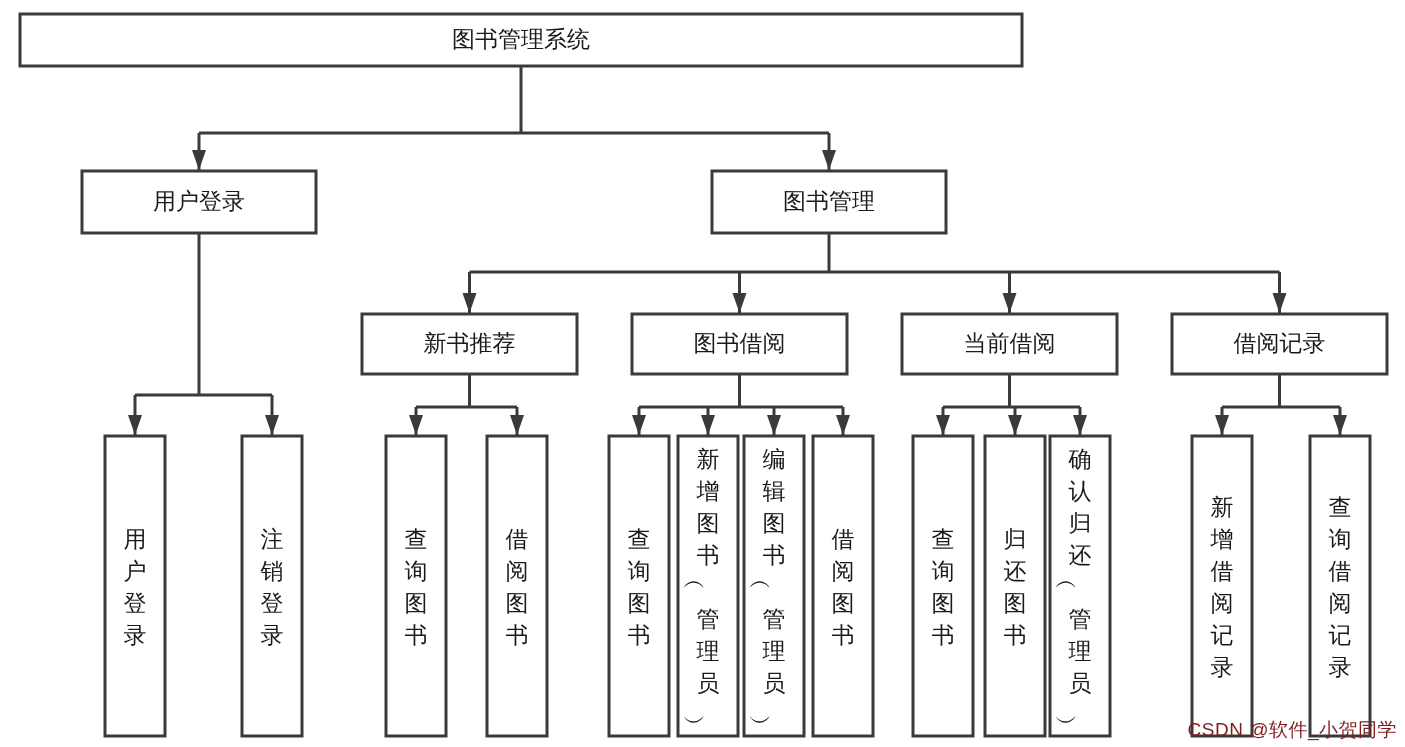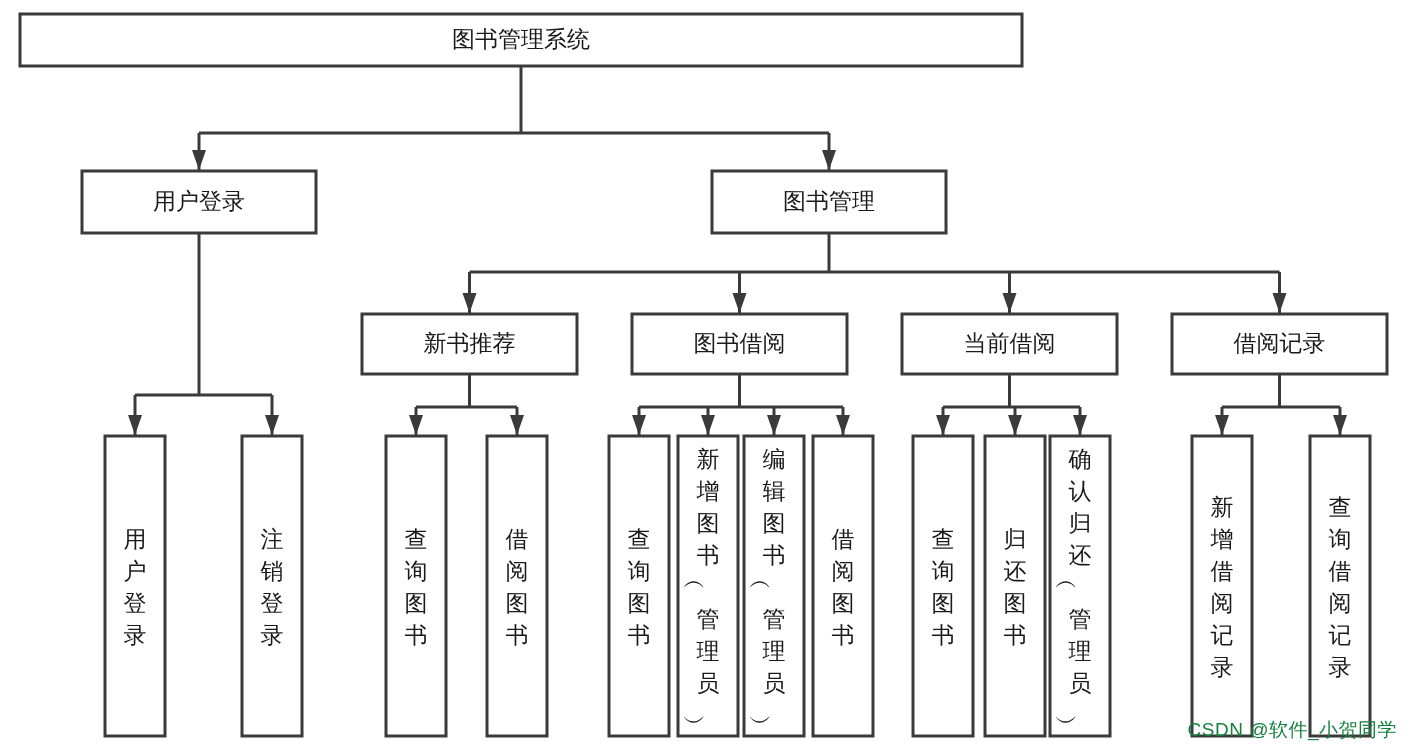--- a/index.html
+++ b/index.html
@@ -52,21 +52,21 @@
     font-size: 23px;
     fill: #1a1a1a;
     text-anchor: middle;
   }
   .watermark {
     position: absolute;
     right: 8px;
     bottom: 4px;
     font-family: "Liberation Sans", sans-serif;
     font-size: 19px;
-    color: #15803d;
+    color: #7f1d1d;
     white-space: nowrap;
     letter-spacing: 0.5px;
     pointer-events: none;
     text-align: center;
   }
 </style>
 </head>
 <body>
 
 <div id="diagram-root">

